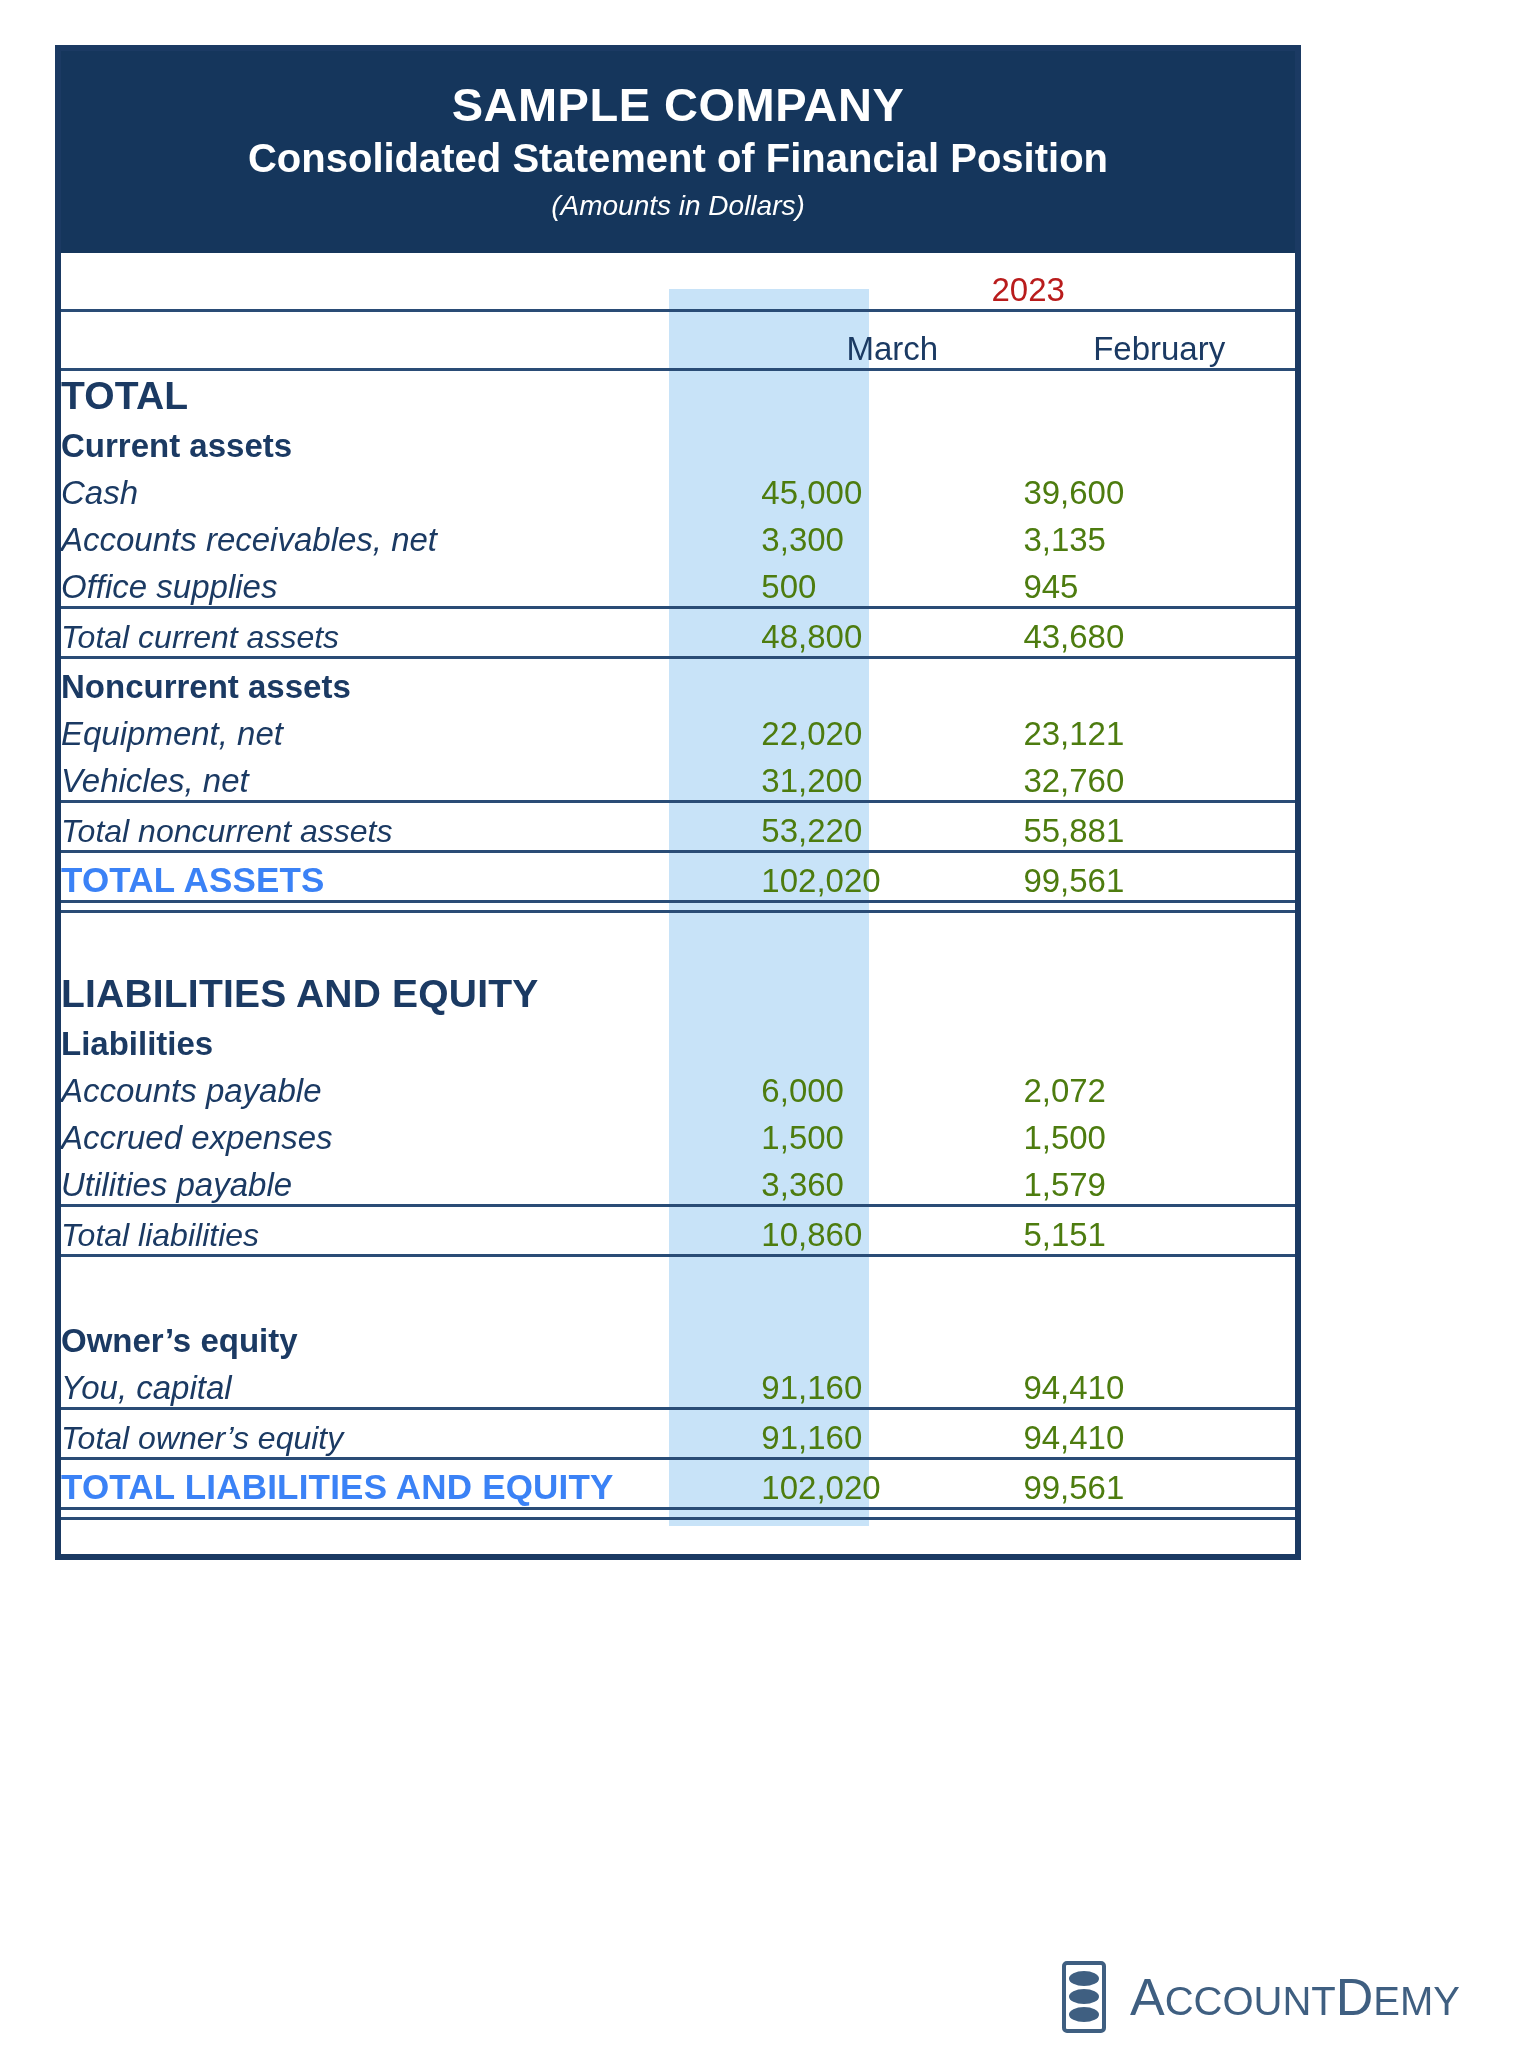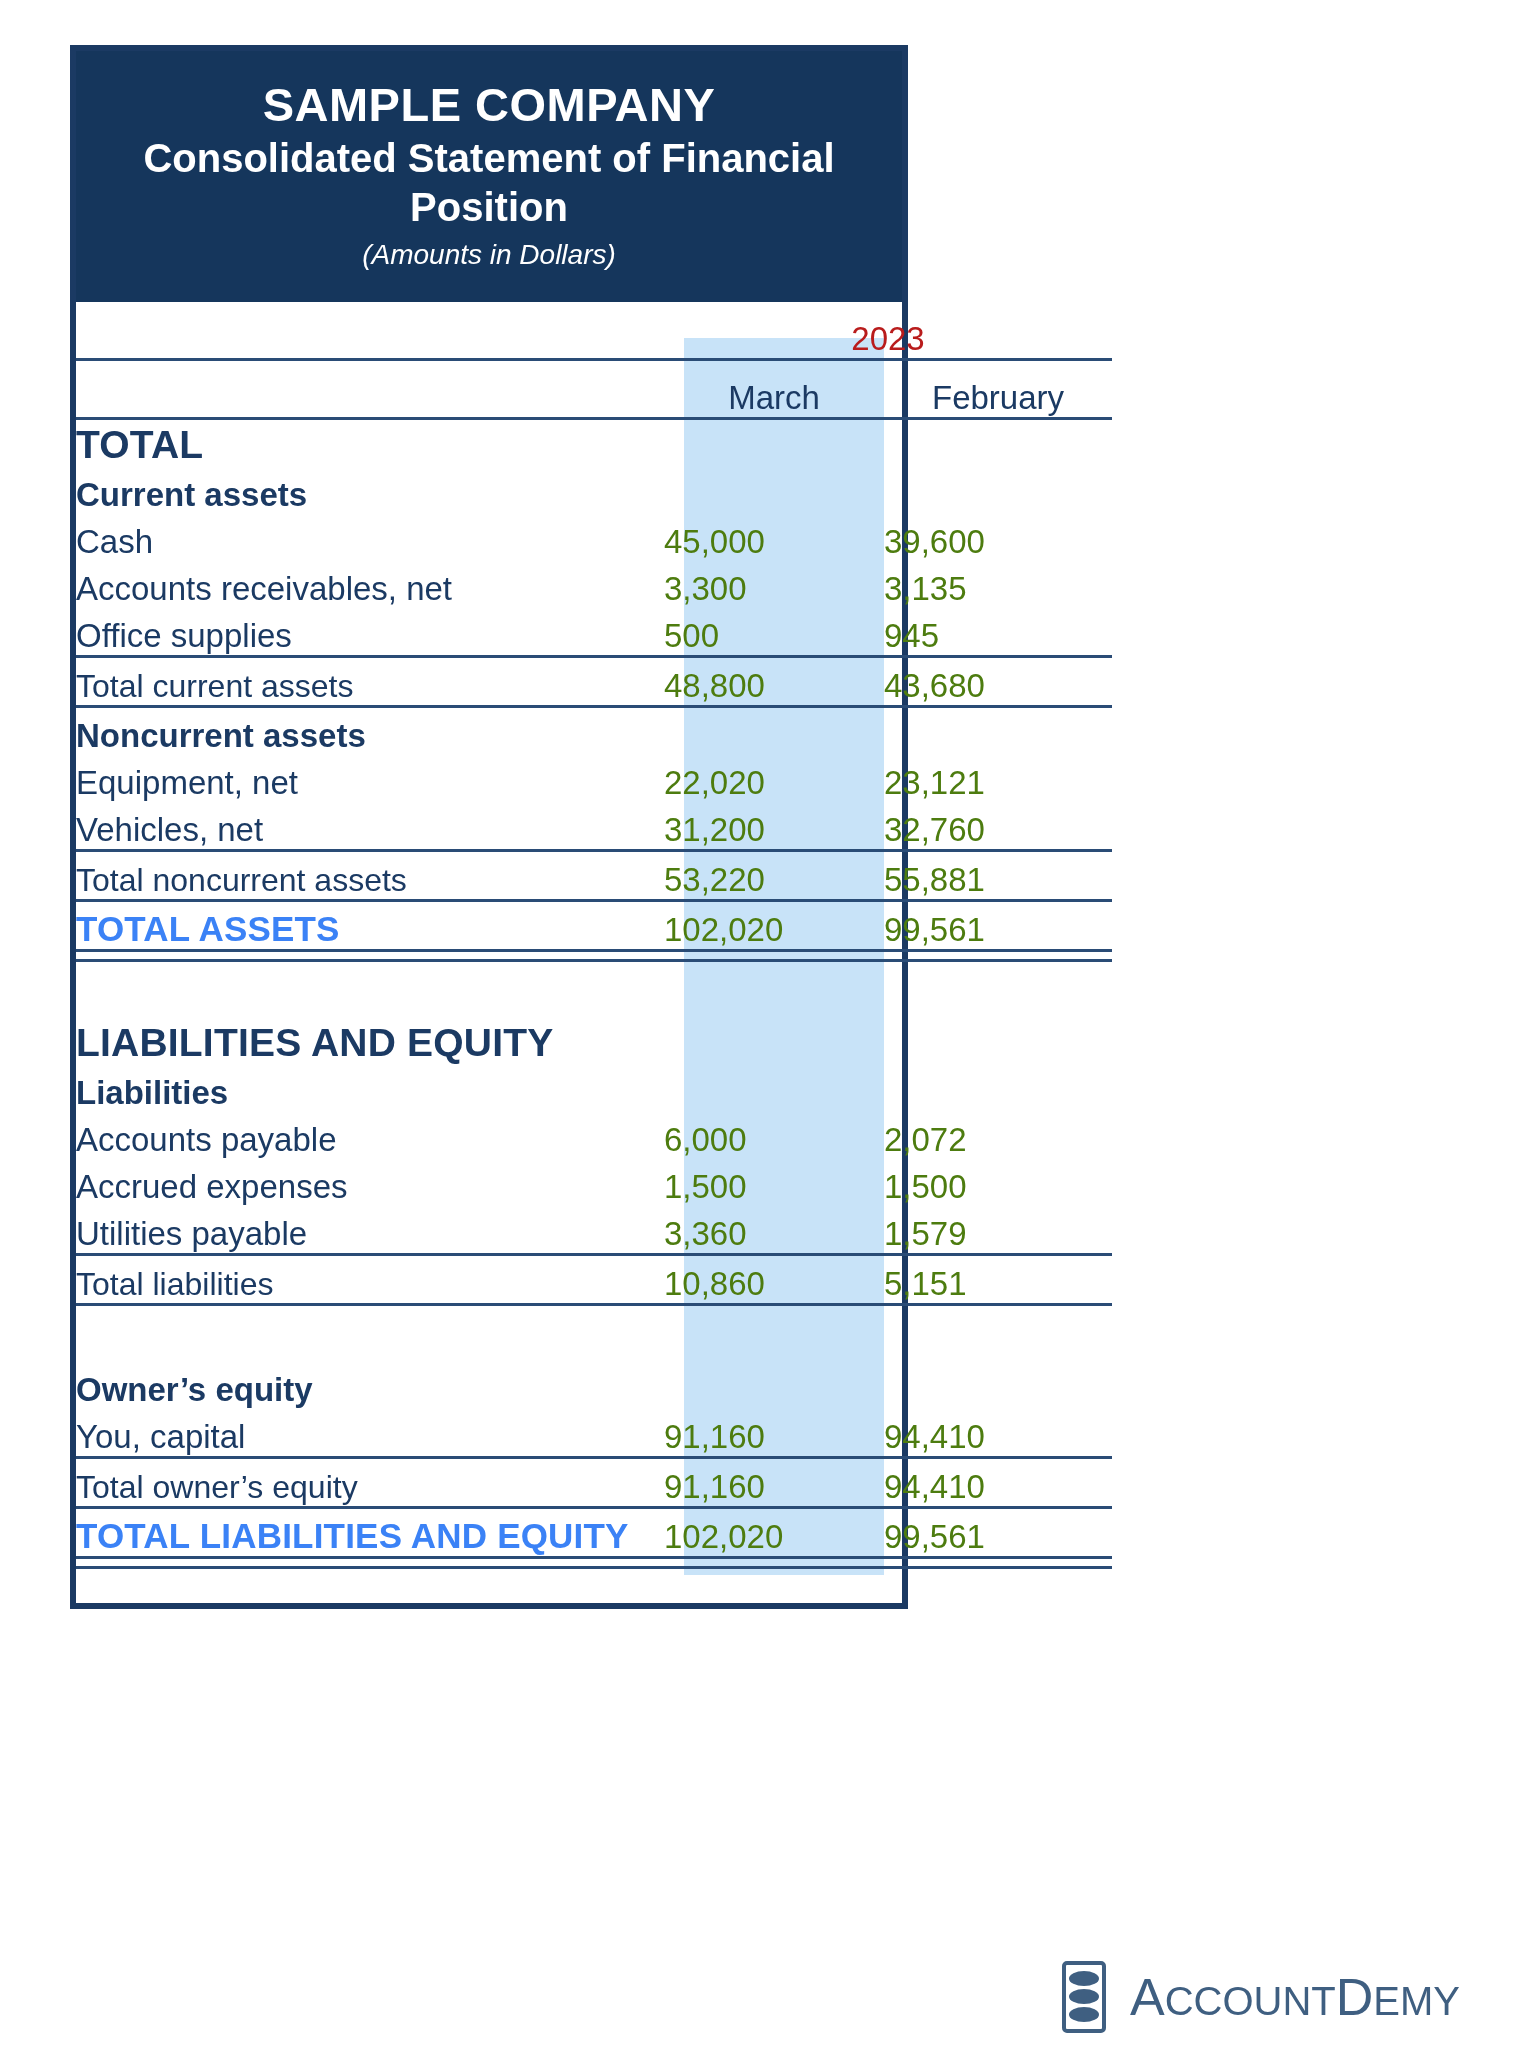--- a/index.html
+++ b/index.html
@@ -12,23 +12,23 @@
     height: 2048px;
     font-family: "Liberation Sans", sans-serif;
     color: #1b3a63;
     position: relative;
     overflow: hidden;
   }
 
   
   .sheet {
     position: absolute;
-    left: 70px;
+    left: 55px;
     top: 45px;
-    width: 838px;
+    width: 1246px;
     box-sizing: border-box;
     border: 6px solid #1b3a63;
     background: #ffffff;
   }
 
   
   .banner {
     background: #15365c;
     padding: 26px 20px 30px 20px;
     text-align: center;
@@ -112,21 +112,21 @@
   .month-cell {
     text-align: center;
     font-size: 33px;
     font-weight: bold;
     color: #1b3a63;
     padding-bottom: 4px;
   }
 
   
   .indent-0 { padding-left: 22px; }
-  .indent-1 { padding-left: 56px; }
+  .indent-1 { padding-left: 56px; font-style: italic; }
 
   
   .sect-title { font-size: 39px; font-weight: bold; color: #1b3a63; letter-spacing: 0.2px; }
   .grp-title  { font-size: 33px; font-weight: bold; color: #1b3a63; }
   .item       { font-size: 33px; font-weight: normal; color: #1b3a63; }
   .subtotal   { font-size: 32px; font-weight: normal; color: #1b3a63; }
   .grandtotal { font-size: 35px; font-weight: bold; color: #3b82f6; letter-spacing: 0.2px; }
   .v-norm     { font-weight: normal; }
   .v-bold     { font-weight: bold; }
 

